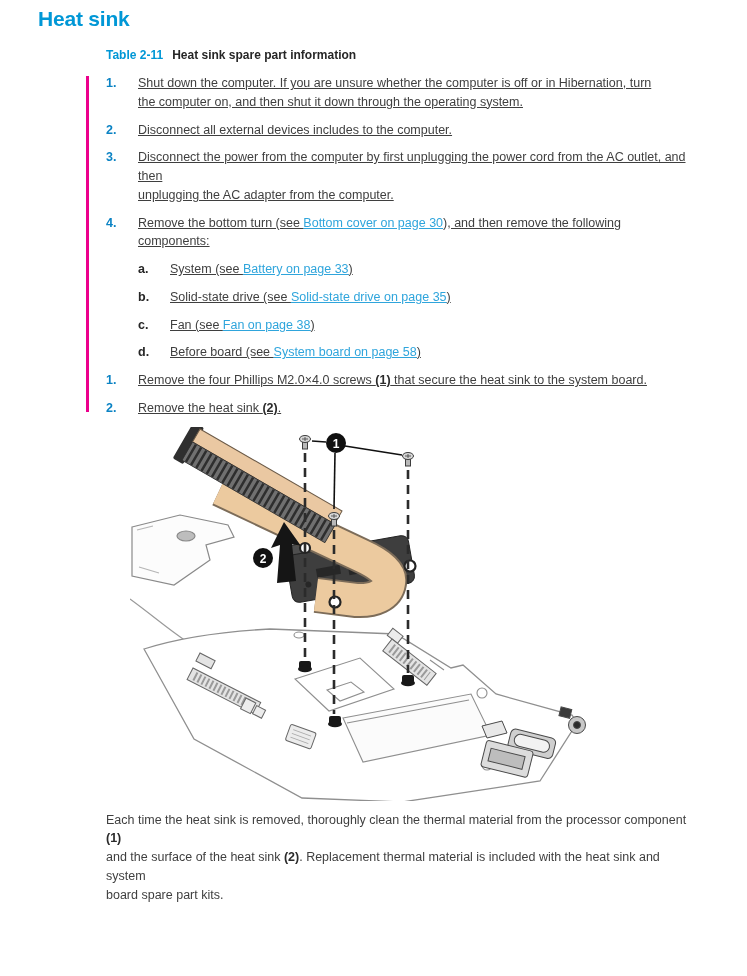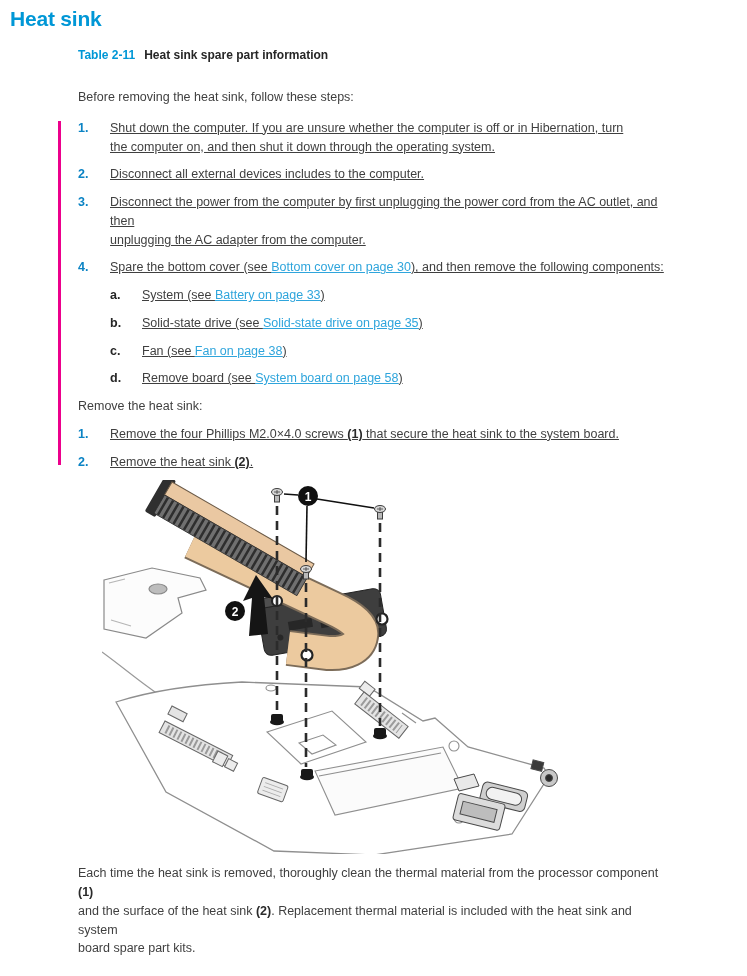--- a/index.html
+++ b/index.html
@@ -1,17 +1,17 @@
 <!DOCTYPE html>
 <html><head>
 <meta charset="utf-8">
 <style>
   html,body{margin:0;padding:0;background:#fff;}
   .page{position:relative;width:666px;height:976px;background:#fff;overflow:hidden;
-        font-family:"Liberation Sans",sans-serif;color:#3f3f3f;}
+        font-family:"Liberation Sans",sans-serif;color:#3f3f3f;margin-left:28px;}
   .page-title{margin:6px 0 0 10px;font-size:21px;line-height:26px;font-weight:700;color:#0097d6;letter-spacing:-0.2px;}
   .content{margin-left:78px;margin-right:2px;}
   .caption{margin:16px 0 0 0;font-size:12px;font-weight:700;color:#262626;}
   .cap-label{color:#0097d6;margin-right:9px;}
   table.spares{border-collapse:separate;border-spacing:0;width:667px;font-size:12px;margin-top:6px;}
   table.spares th,table.spares td{text-align:left;vertical-align:top;}
   table.spares th{font-weight:700;color:#262626;border-top:3px solid #0097d6;border-bottom:2px solid #0097d6;padding:7px 4px 8px 4px;}
   table.spares td{color:#404040;border-bottom:3px solid #0097d6;padding:8px 4px 10px 4px;}
   .colpart{border-left:6px solid #fff;}
   col.c2{width:148px;}
@@ -35,62 +35,60 @@
 <body>
 
 <div class="page">
   <h1 class="page-title">Heat sink</h1>
 
   <div class="content">
 
     <p class="caption"><span class="cap-label">Table 2-11</span><span>Heat sink spare part information</span></p>
 
 
-    <p class="body-text intro">Before removing the heat sink, follow these steps:</p>
 
     <div class="steps-region">
       <div class="changebar"></div>
 
       <div class="step body-text">
         <span class="num">1.</span>
         <span class="stext pre">Shut down the computer. If you are unsure whether the computer is off or in Hibernation, turn
 the computer on, and then shut it down through the operating system.</span>
       </div>
       <div class="step body-text">
         <span class="num">2.</span>
         <span class="stext">Disconnect all external devices includes to the computer.</span>
       </div>
       <div class="step body-text">
         <span class="num">3.</span>
         <span class="stext pre">Disconnect the power from the computer by first unplugging the power cord from the AC outlet, and then
 unplugging the AC adapter from the computer.</span>
       </div>
       <div class="step body-text">
         <span class="num">4.</span>
-        <span class="stext"><span>Spare the bottom cover (see </span><a class="doclink">Bottom cover on page 30</a><span>), and then remove the following components:</span></span>
+        <span class="stext"><span>Remove the bottom turn (see </span><a class="doclink">Bottom cover on page 30</a><span>), and then remove the following components:</span></span>
       </div>
 
       <div class="step body-text sub">
         <span class="letter">a.</span>
         <span class="stext"><span>System (see </span><a class="doclink">Battery on page 33</a><span>)</span></span>
       </div>
       <div class="step body-text sub">
         <span class="letter">b.</span>
         <span class="stext"><span>Solid-state drive (see </span><a class="doclink">Solid-state drive on page 35</a><span>)</span></span>
       </div>
       <div class="step body-text sub">
         <span class="letter">c.</span>
         <span class="stext"><span>Fan (see </span><a class="doclink">Fan on page 38</a><span>)</span></span>
       </div>
       <div class="step body-text sub">
         <span class="letter">d.</span>
-        <span class="stext"><span>Remove board (see </span><a class="doclink">System board on page 58</a><span>)</span></span>
-      </div>
-
-      <p class="body-text subhead">Remove the heat sink:</p>
+        <span class="stext"><span>Before board (see </span><a class="doclink">System board on page 58</a><span>)</span></span>
+      </div>
+
 
       <div class="step body-text">
         <span class="num">1.</span>
         <span class="stext"><span>Remove the four Phillips M2.0×4.0 screws </span><span class="bold-ref">(1)</span><span> that secure the heat sink to the system board.</span></span>
       </div>
       <div class="step body-text">
         <span class="num">2.</span>
         <span class="stext"><span>Remove the heat sink </span><span class="bold-ref">(2)</span><span>.</span></span>
       </div>
     </div>

